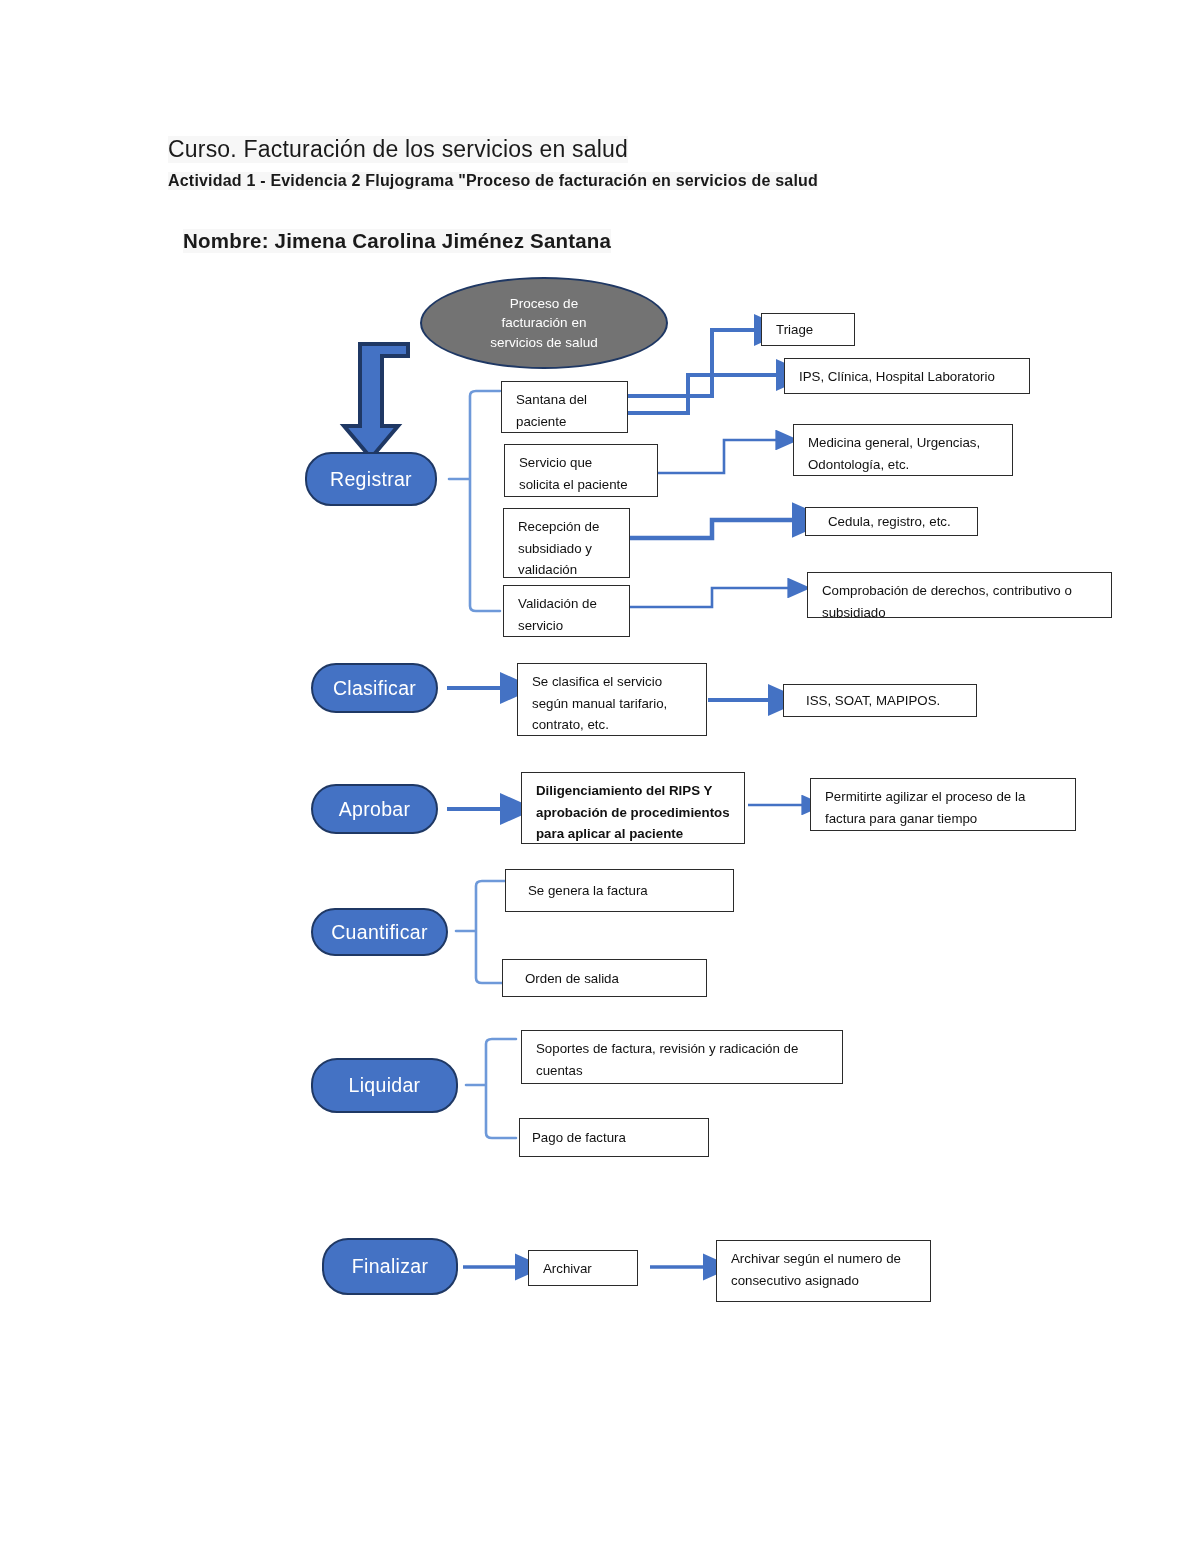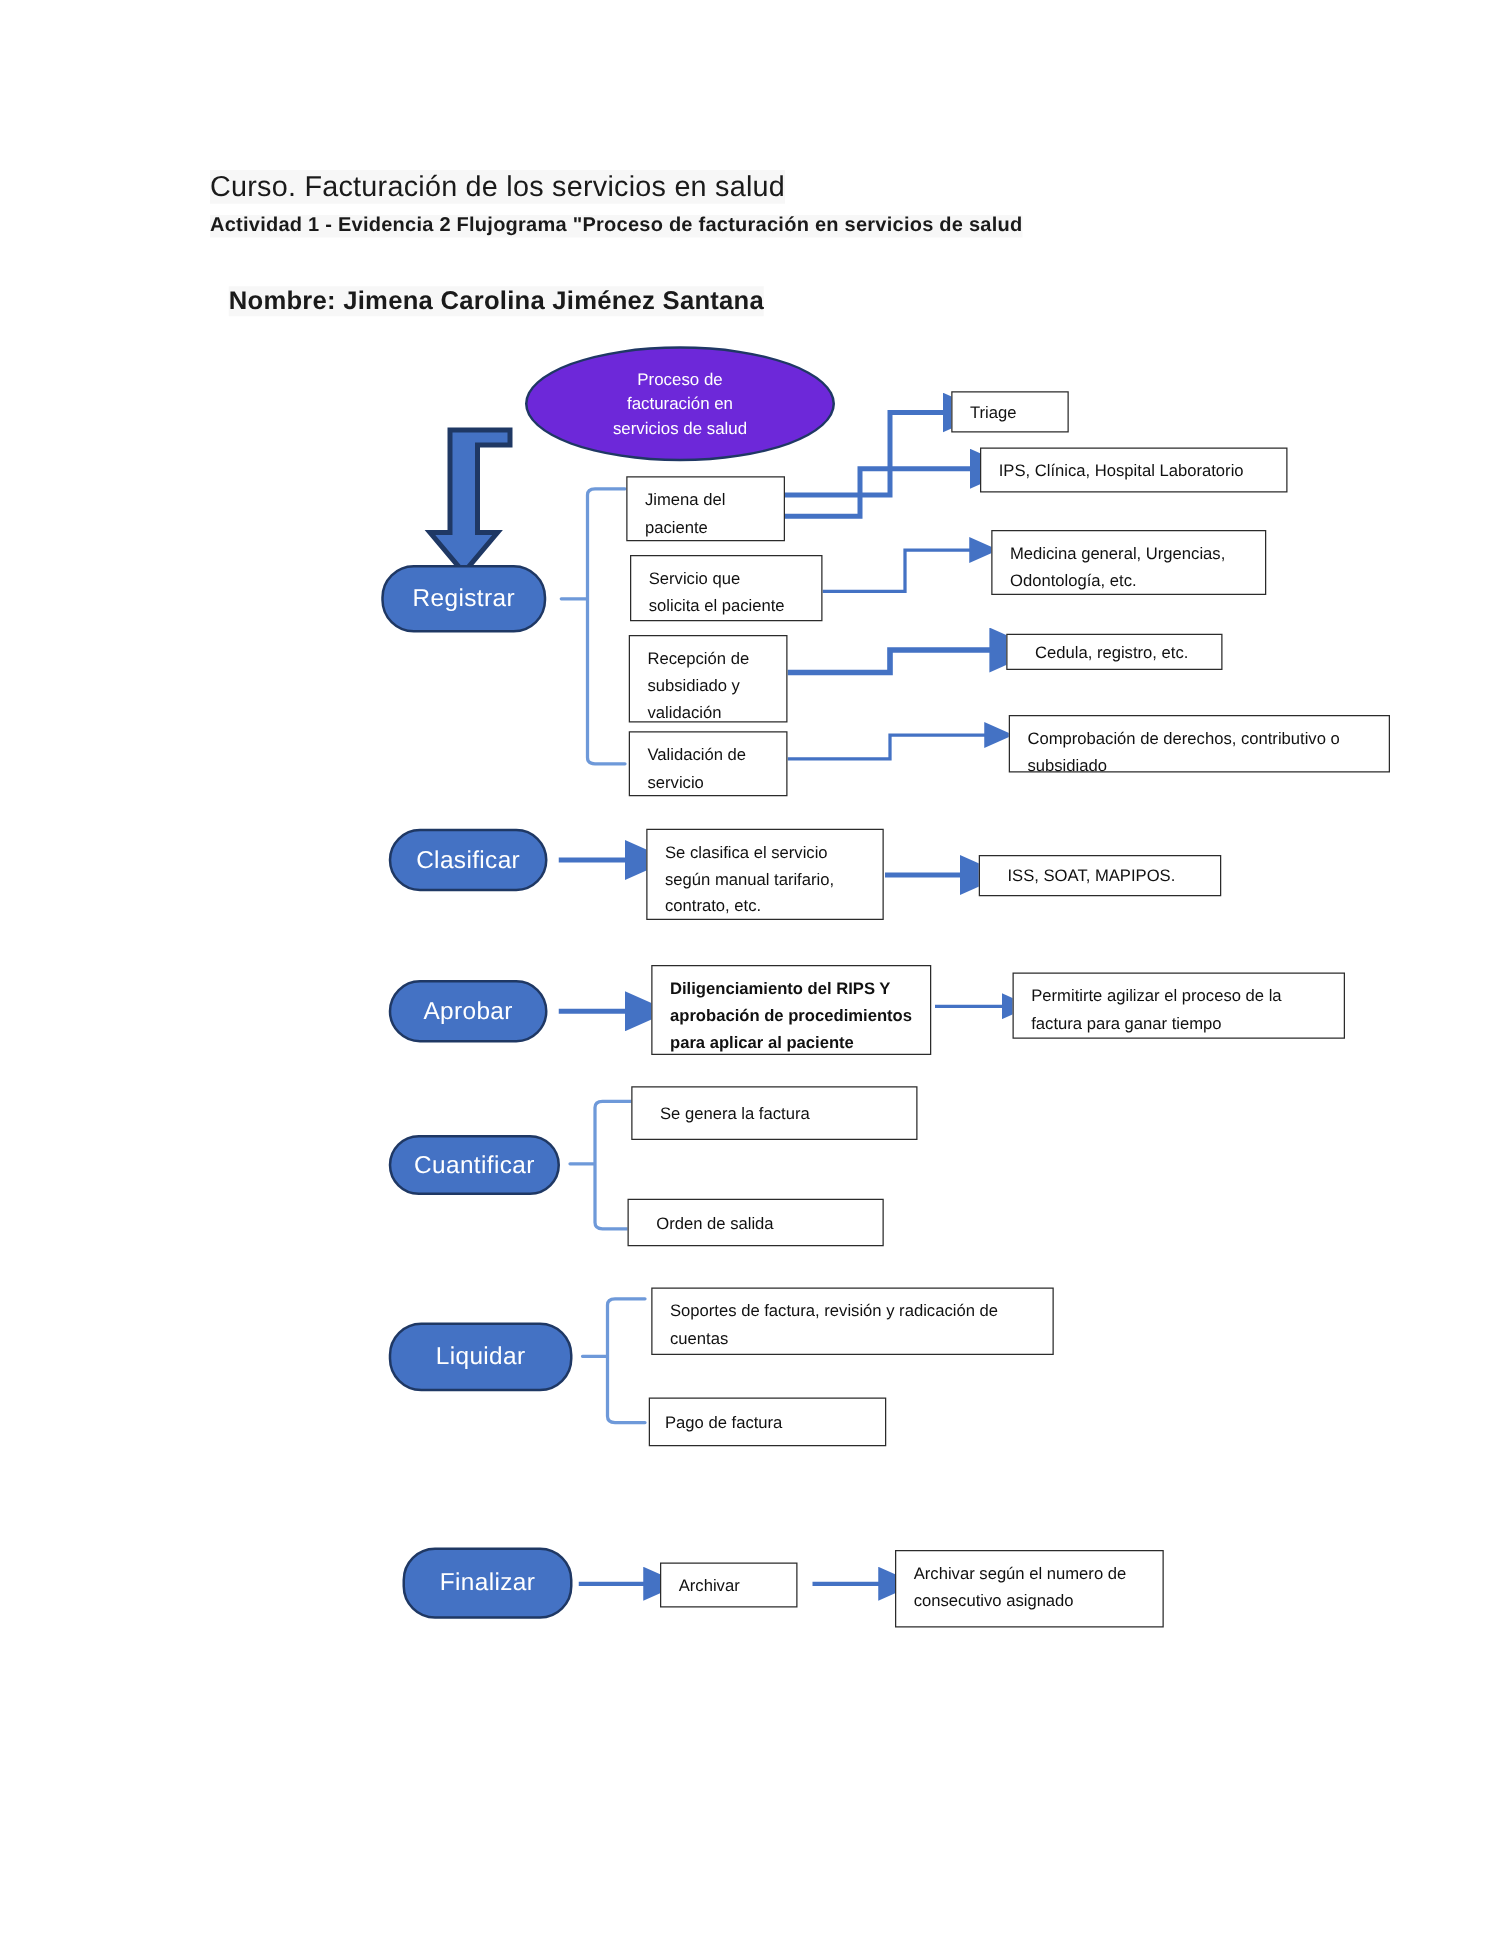--- a/index.html
+++ b/index.html
@@ -50,21 +50,21 @@
   }
 
   
   .node {
     position: absolute;
     box-sizing: border-box;
   }
 
   
   .oval {
-    background: #6d28d9;
+    background: #737373;
     border: 2.5px solid #1F3864;
     border-radius: 50%;
     color: #ffffff;
     display: flex;
     align-items: center;
     justify-content: center;
     text-align: center;
     font-size: 13.5px;
     line-height: 1.45;
     padding: 0 26px;
@@ -188,21 +188,21 @@
         <span>facturación en</span><br>
         <span>servicios de salud</span>
       </span>
     </div>
 
     <div class="node stage" style="left:305px; top:452px; width:132px; height:54px;">
       <span>Registrar</span>
     </div>
 
     <div class="node box" style="left:501px; top:381px; width:127px; height:52px;">
-      <span>Jimena del</span><br>
+      <span>Santana del</span><br>
       <span>paciente</span>
     </div>
     <div class="node box" style="left:504px; top:444px; width:154px; height:53px;">
       <span>Servicio que</span><br>
       <span>solicita el paciente</span>
     </div>
     <div class="node box" style="left:503px; top:508px; width:127px; height:70px;">
       <span>Recepción de</span><br>
       <span>subsidiado y</span><br>
       <span>validación</span>

